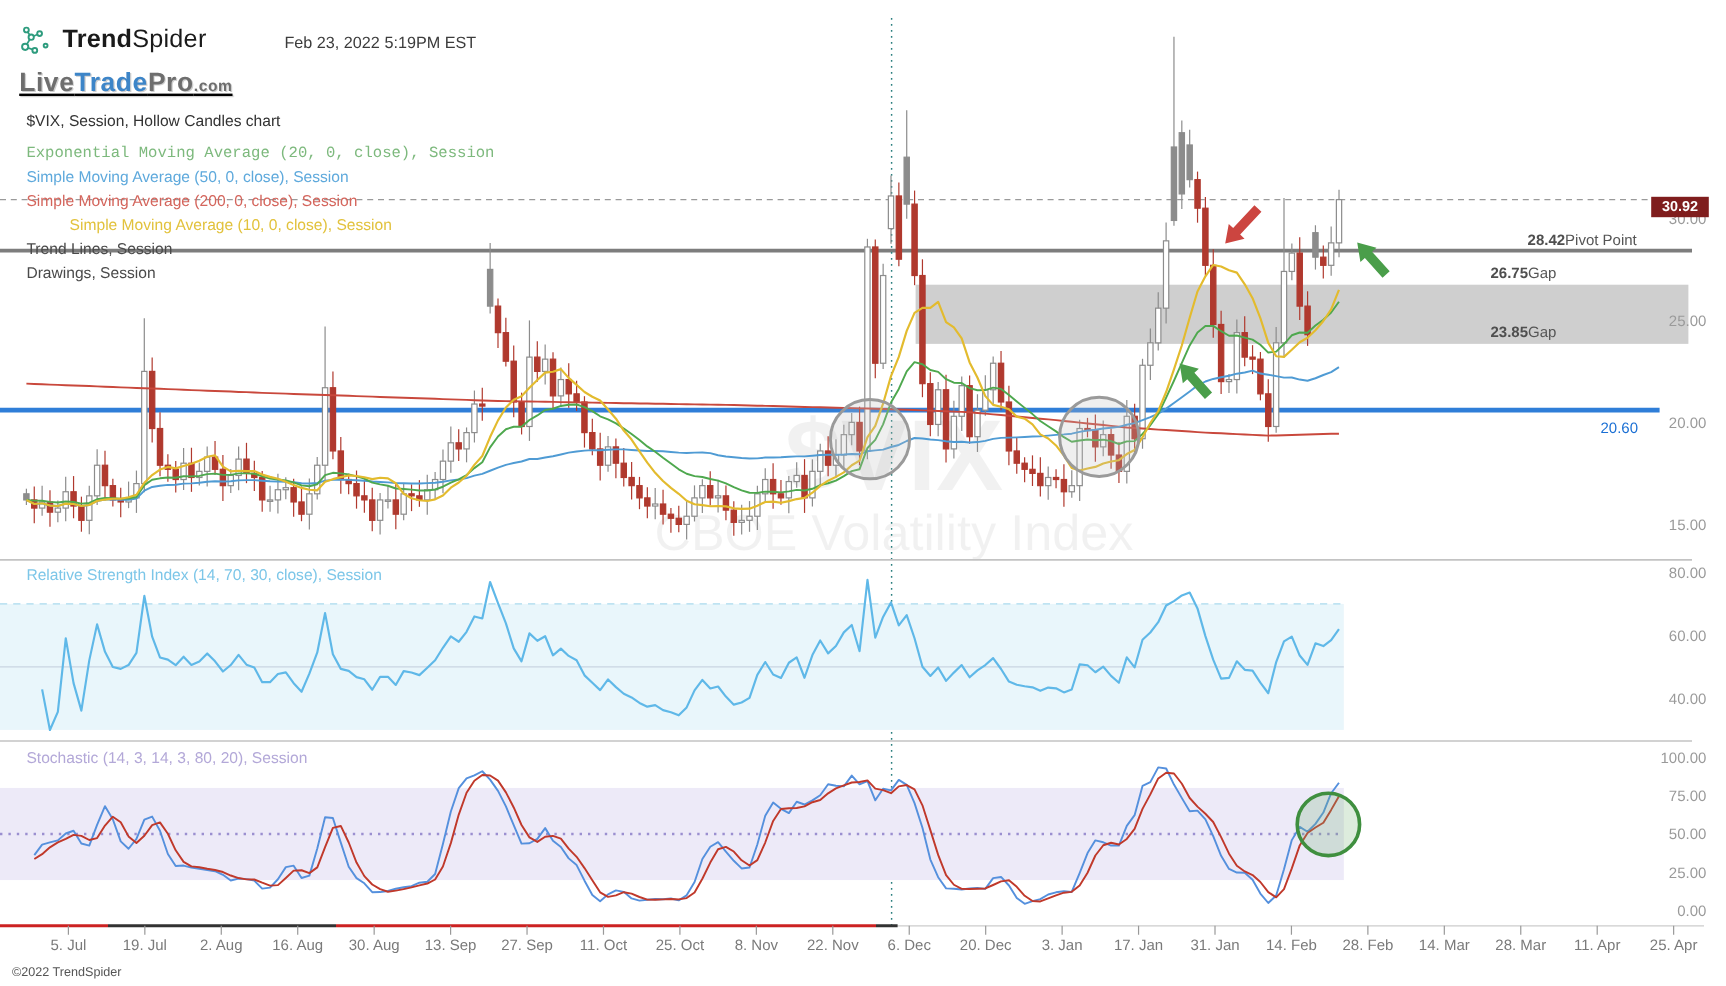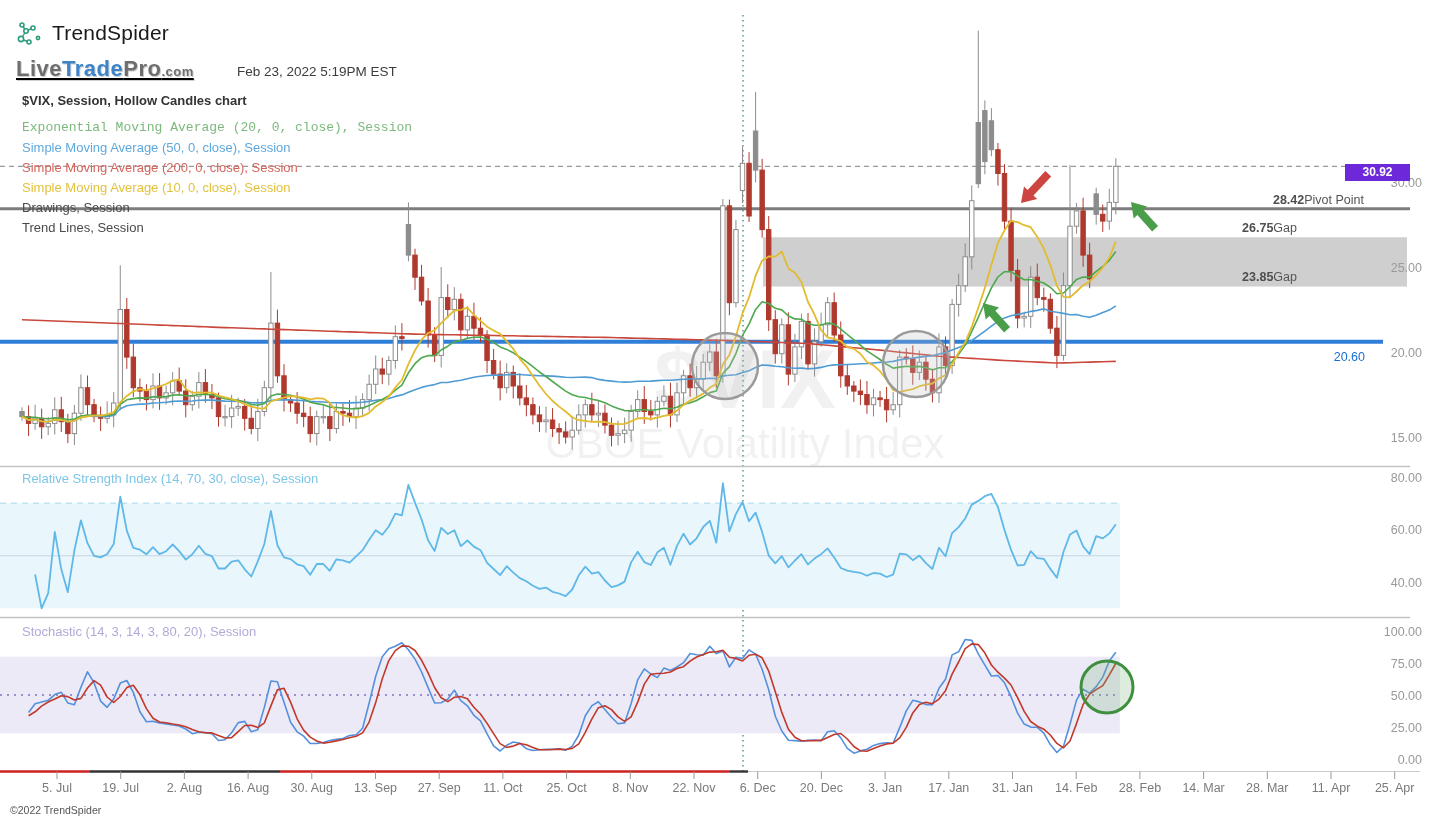--- a/index.html
+++ b/index.html
@@ -1,31 +1,31 @@
 <!DOCTYPE html>
 <html><head>
 <meta charset="utf-8">
 <style>
   html,body{margin:0;padding:0;background:#fff;}
   #app{position:relative;width:1438px;height:822px;background:#fff;overflow:hidden;
        font-family:"Liberation Sans","DejaVu Sans",sans-serif;}
   #chart-svg{position:absolute;left:0;top:0;}
   .hdr{position:absolute;left:14px;top:18px;display:flex;align-items:center;gap:8px;}
   .brand{font-size:21px;color:#1a1a1a;letter-spacing:.2px;}
-  .brand b{font-weight:400;}
-  .stamp{position:absolute;left:237px;top:28px;font-size:13.5px;color:#3c3c3c;margin-top:36px;}
+  .brand b{font-weight:700;}
+  .stamp{position:absolute;left:237px;top:28px;font-size:13.5px;color:#3c3c3c;}
   .ltp{position:absolute;left:16px;top:56px;font-size:22px;font-weight:700;letter-spacing:.5px;
        text-shadow:1px 1px 0 #cfcfcf;text-decoration:underline;}
   .ltp .g{color:#6e6e6e;} .ltp .b{color:#3d85c8;} .ltp .dc{font-size:13px;color:#6e6e6e;}
-  .title{position:absolute;left:22px;top:93px;font-size:13px;color:#333;font-weight:bold;}
+  .title{position:absolute;left:22px;top:93px;font-size:13px;color:#333;}
   .legend{position:absolute;left:22px;top:118px;}
   .legend .li{font-size:13px;line-height:20px;height:20px;}
   .anno{position:absolute;font-size:12.5px;color:#555;white-space:nowrap;}
   .anno b{color:#4f4f4f;}
-  .badge{position:absolute;left:1345px;top:164px;width:65px;height:17px;background:#6d28d9;
+  .badge{position:absolute;left:1376px;top:164px;width:48px;height:17px;background:#7f1d1d;
          color:#fff;font-size:12px;font-weight:700;text-align:center;line-height:17px;}
   .trendprice{position:absolute;font-size:12.5px;font-weight:400;color:#1a6fd4;}
   .footer{position:absolute;left:10px;top:804px;font-size:10.5px;color:#555;}
 </style>
 </head>
 <body>
 <div id="app">
 
 <svg id="chart-svg" width="1438" height="822">
       <text x="745" y="408" text-anchor="middle" font-size="84" font-weight="700" fill="rgba(0,0,0,0.055)">$VIX</text>
@@ -478,23 +478,23 @@
   <div class="brand"><b>Trend</b><span>Spider</span></div>
 </div>
 <div class="stamp">Feb 23, 2022 5:19PM EST</div>
 <div class="ltp"><span class="g">Live</span><span class="b">Trade</span><span class="g">Pro</span><span class="dc">.com</span></div>
 <div class="title">$VIX, Session, Hollow Candles chart</div>
 
 <div class="legend" id="legend">
       <div class="li" style="color: rgb(125, 185, 125); font-family: Liberation Mono, monospace;">Exponential Moving Average (20, 0, close), Session</div>
       <div class="li" style="color: rgb(94, 169, 220);">Simple Moving Average (50, 0, close), Session</div>
       <div class="li" style="color: rgb(212, 101, 92);">Simple Moving Average (200, 0, close), Session</div>
-      <div class="li" style="color: rgb(226, 194, 60);">Simple Moving Average (10, 0, close), Session</div>
+      <div class="li" style="color: rgb(226, 194, 60); margin-left: 36px;">Simple Moving Average (10, 0, close), Session</div>
+      <div class="li" style="color: rgb(74, 74, 74);">Trend Lines, Session</div>
       <div class="li" style="color: rgb(74, 74, 74);">Drawings, Session</div>
-      <div class="li" style="color: rgb(74, 74, 74);">Trend Lines, Session</div>
     </div>
 
 <div class="badge">30.92</div>
 <div class="anno" style="right:74px;top:193px;"><b>28.42</b><span>Pivot Point</span></div>
 <div class="anno" style="right:141px;top:221px;"><b>26.75</b><span>Gap</span></div>
 <div class="anno" style="right:141px;top:270px;"><b>23.85</b><span>Gap</span></div>
 <div class="trendprice" style="right:73px;top:350px;">20.60</div>
 
 <div class="footer">©2022 TrendSpider</div>
 

